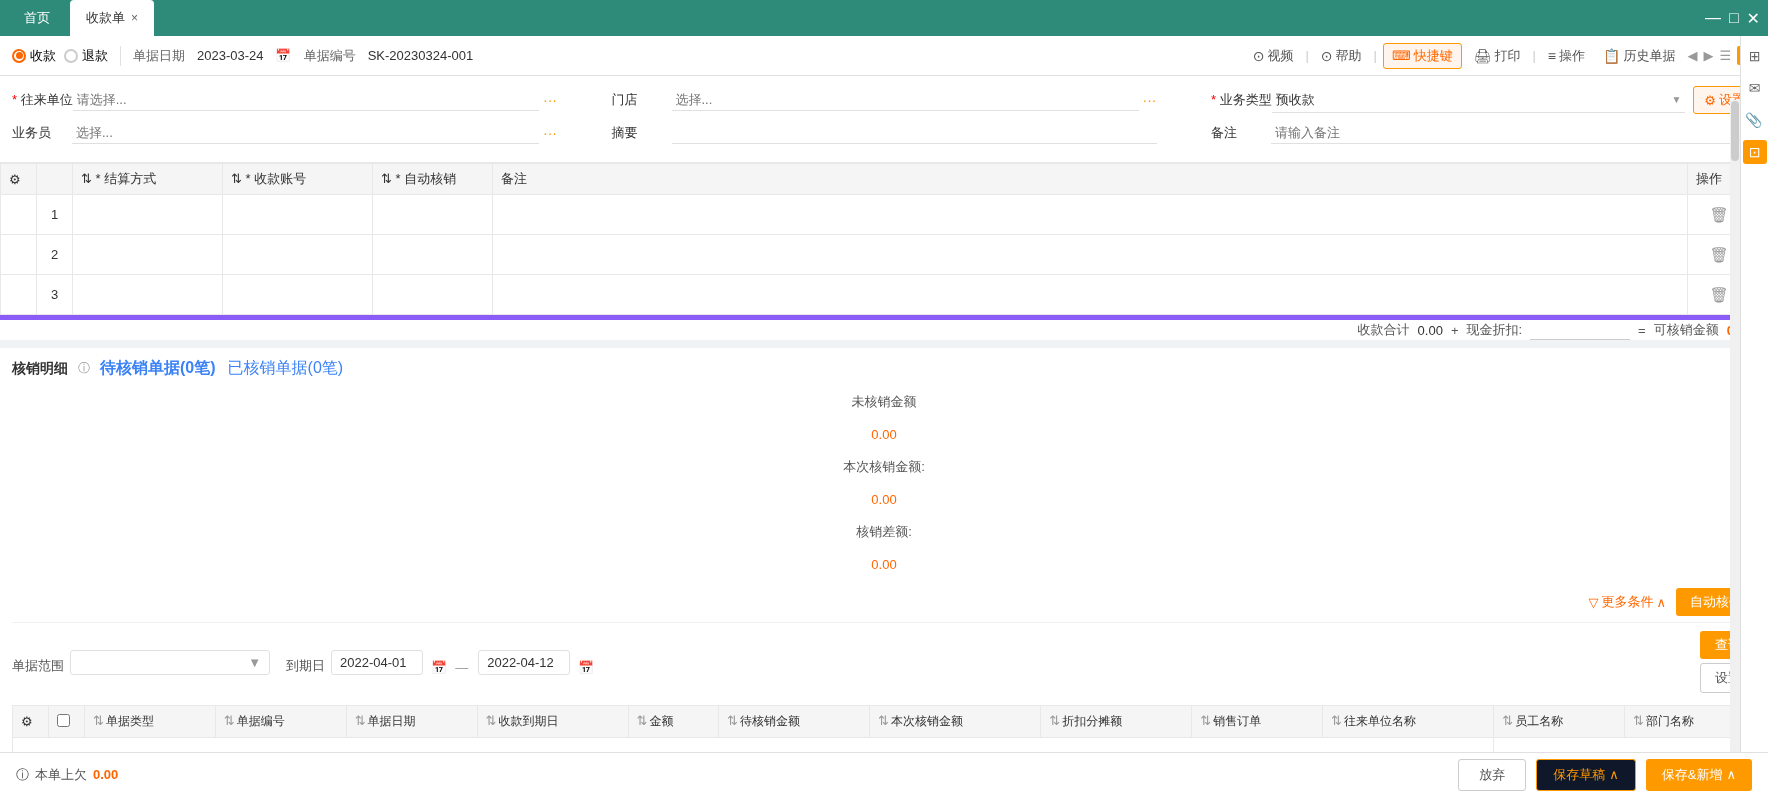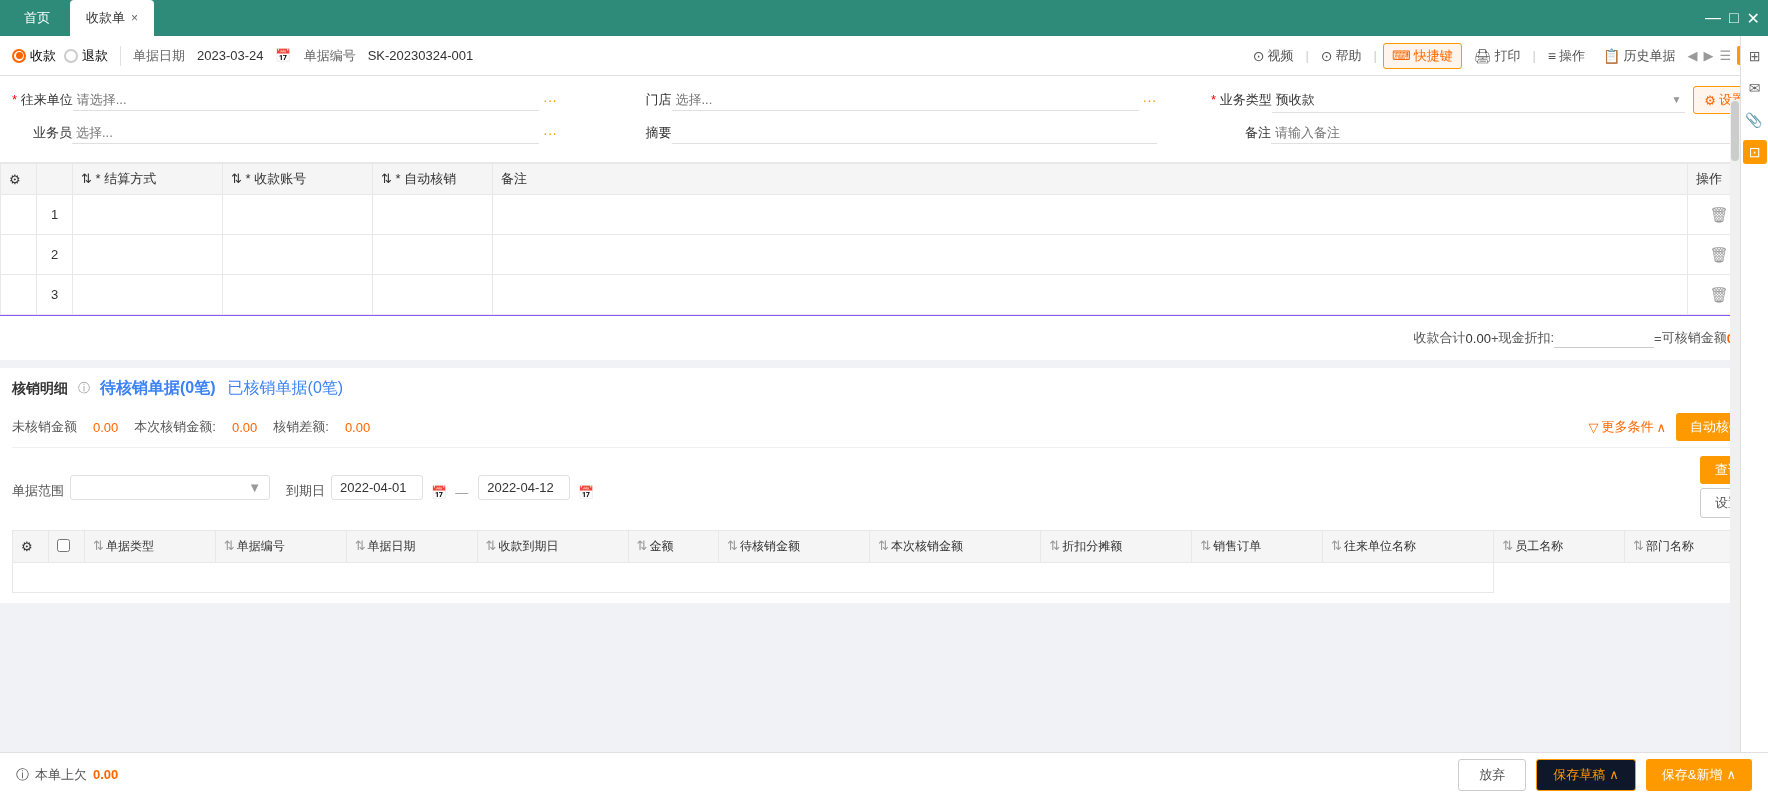--- a/index.html
+++ b/index.html
@@ -34,55 +34,55 @@
     .toolbar-value { color: #333; font-weight: 500; }
     .toolbar-icon-btn { display: flex; align-items: center; gap: 3px; color: #555; cursor: pointer; font-size: 12px; padding: 3px 6px; border-radius: 3px; }
     .toolbar-icon-btn .icon { font-size: 14px; }
     .toolbar-right { margin-left: auto; display: flex; align-items: center; gap: 6px; }
     .btn-setting { background: #fff5ec; border: 1px solid #f90; color: #f60; padding: 4px 10px; border-radius: 3px; cursor: pointer; display: flex; align-items: center; gap: 3px; }
 
     
     .form-area { background: #fff; padding: 10px 12px; border-bottom: 1px solid #e8e8e8; }
     .form-row { display: flex; align-items: center; gap: 0; margin-bottom: 8px; }
     .form-field { display: flex; align-items: center; flex: 1; min-width: 0; }
-    .form-label { color: #333; white-space: nowrap; min-width: 60px; text-align: right; }
+    .form-label { color: #333; white-space: nowrap; min-width: 60px; }
     .form-label.required::before { content: '* '; color: #f00; }
     .form-input { flex: 1; border: none; border-bottom: 1px solid #e0e0e0; outline: none; padding: 3px 4px; color: #999; background: transparent; min-width: 0; }
     .form-more { color: #f90; cursor: pointer; margin-left: 4px; font-size: 14px; }
 
     
     .data-table-wrap { background: #fff; margin: 0; }
     .data-table { width: 100%; border-collapse: collapse; }
     .data-table th { background: #f5f5f5; border: 1px solid #e8e8e8; padding: 6px 8px; text-align: left; color: #333; font-weight: normal; white-space: nowrap; }
     .data-table td { border: 1px solid #e8e8e8; padding: 6px 8px; color: #333; height: 40px; }
     .th-gear { width: 36px; text-align: center; }
     .col-ops { width: 80px; text-align: center; }
     .col-num { width: 36px; text-align: center; }
     .col-settle { width: 150px; }
     .col-account { width: 150px; }
     .col-amount { width: 120px; }
     .row-action { display: flex; align-items: center; justify-content: center; gap: 6px; }
     .row-action span { cursor: pointer; color: #999; font-size: 15px; }
 
     
-    .table-footer { background: #fff; display: flex; align-items: center; justify-content: flex-end; padding: 12px 16px; border-top: 1px solid #8b5cf6; gap: 0; color: #555; }
+    .table-footer { background: #fff; display: flex; align-items: center; justify-content: flex-end; padding: 0 16px; border-top: 5px solid #8b5cf6; gap: 8px; color: #555; }
     .table-footer .sum-val { color: #333; }
     .table-footer .orange-val { color: #f60; font-weight: bold; }
     .table-footer input { border: none; border-bottom: 1px solid #ccc; width: 100px; outline: none; padding: 2px; }
 
     
     .section { background: #fff; margin-top: 8px; padding: 10px 12px; }
     .section-header { display: flex; align-items: center; gap: 10px; margin-bottom: 8px; }
     .section-title { font-size: 14px; font-weight: bold; color: #333; }
     .section-tabs { display: flex; gap: 12px; }
     .section-tab { color: #3b82f6; cursor: pointer; font-size: 16px; }
     .section-tab.active { font-weight: bold; }
 
     
-    .verif-stats { display: flex; align-items: center; gap: 16px; padding: 6px 0; color: #555; font-size: 12px; }
+    .verif-stats { display: flex; align-items: center; gap: 16px; padding: 6px 0; color: #555; font-size: 12px; flex-direction: column; }
     .verif-stats .stat-val { color: #f60; }
     .filter-btn { color: #f60; cursor: pointer; display: flex; align-items: center; gap: 3px; font-size: 12px; }
     .auto-btn { background: #f90; color: #fff; border: none; padding: 5px 14px; border-radius: 3px; cursor: pointer; font-size: 13px; margin-left: auto; }
 
     
     .filter-row { display: flex; align-items: center; gap: 16px; padding: 8px 0; border-top: 1px solid #f0f0f0; }
     .filter-field { display: flex; align-items: flex-end; gap: 6px; }
     .filter-label { color: #555; white-space: nowrap; }
     .filter-date { border: 1px solid #e0e0e0; border-radius: 3px; padding: 4px 8px; outline: none; background: #fff; color: #333; width: 92px; }
     .filter-dash { color: #999; }

